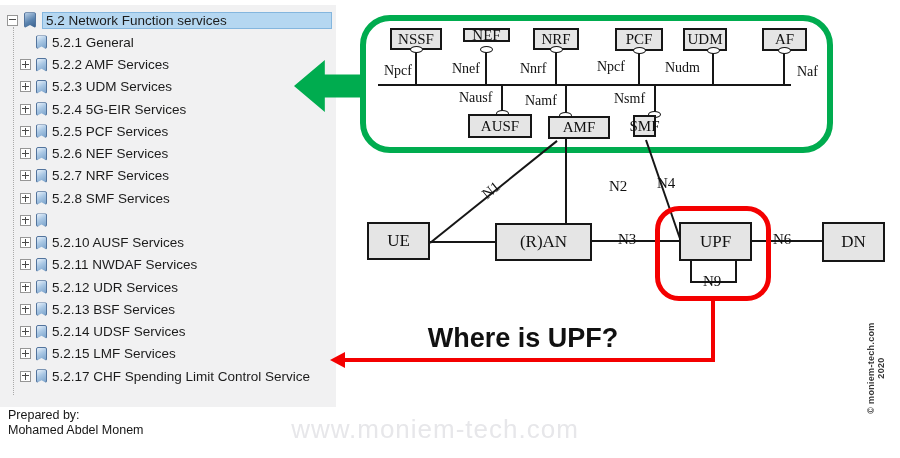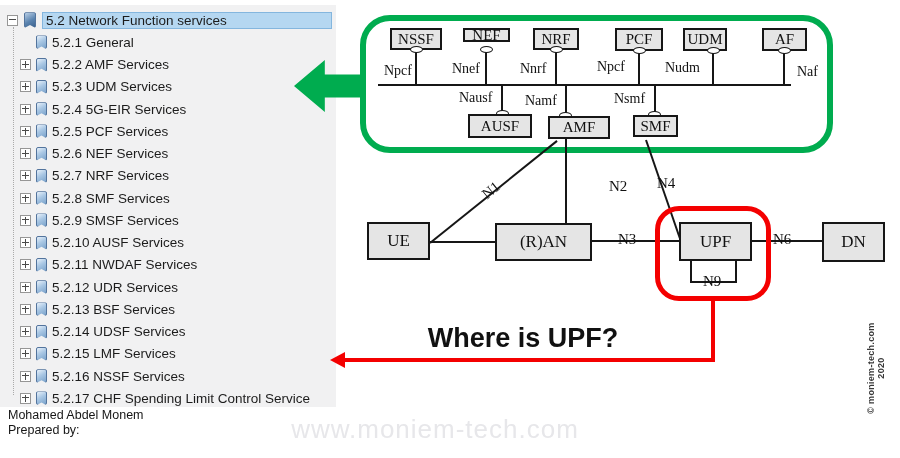--- a/index.html
+++ b/index.html
@@ -107,21 +107,20 @@
         <span>5.2.7 NRF Services</span>
       </div>
       <div class="trow">
         <span class="pbox plus"></span>
         <span class="bm"></span>
         <span>5.2.8 SMF Services</span>
       </div>
       <div class="trow">
         <span class="pbox plus"></span>
         <span class="bm"></span>
-        <span>5.2.9 SMSF Services</span>
       </div>
       <div class="trow">
         <span class="pbox plus"></span>
         <span class="bm"></span>
         <span>5.2.10 AUSF Services</span>
       </div>
       <div class="trow">
         <span class="pbox plus"></span>
         <span class="bm"></span>
         <span>5.2.11 NWDAF Services</span>
@@ -138,37 +137,32 @@
       </div>
       <div class="trow">
         <span class="pbox plus"></span>
         <span class="bm"></span>
         <span>5.2.14 UDSF Services</span>
       </div>
       <div class="trow">
         <span class="pbox plus"></span>
         <span class="bm"></span>
         <span>5.2.15 LMF Services</span>
-      </div>
-      <div class="trow">
-        <span class="pbox plus"></span>
-        <span class="bm"></span>
-        <span>5.2.16 NSSF Services</span>
       </div>
       <div class="trow">
         <span class="pbox plus"></span>
         <span class="bm"></span>
         <span>5.2.17 CHF Spending Limit Control Service</span>
       </div>
     </div>
   </div>
 
   <div id="prepared">
+    <div>Prepared by:</div>
     <div>Mohamed Abdel Monem</div>
-    <div>Prepared by:</div>
   </div>
   <div id="watermark">www.moniem-tech.com</div>
   <div id="copyright">© moniem-tech.com 2020</div>
 
   <div class="gbox"></div>
   <div class="garrow"></div>
 
   <div class="dbox" style="left:390px;top:28px;width:52px;height:22px;">NSSF</div>
   <div class="dbox" style="left:463px;top:28px;width:47px;height:14px;">NEF</div>
   <div class="dbox" style="left:533px;top:28px;width:46px;height:22px;">NRF</div>
@@ -203,21 +197,21 @@
   <div class="vl" style="left:654px;top:85px;height:28px;"></div>
   <div class="rlab" style="left:459px;top:90px;">Nausf</div>
   <div class="rlab" style="left:525px;top:93px;">Namf</div>
   <div class="rlab" style="left:614px;top:91px;">Nsmf</div>
   <div class="ell" style="left:496px;top:110px;"></div>
   <div class="ell" style="left:559px;top:112px;"></div>
   <div class="ell" style="left:648px;top:111px;"></div>
 
   <div class="dbox" style="left:468px;top:114px;width:64px;height:24px;text-align:center;">AUSF</div>
   <div class="dbox" style="left:548px;top:116px;width:62px;height:23px;">AMF</div>
-  <div class="dbox" style="left:633px;top:115px;width:45px;height:22px;">SMF</div>
+  <div class="dbox" style="left:633px;top:115px;width:23px;height:22px;">SMF</div>
 
   <div class="diag" style="left:430px;top:242px;width:163px;transform:rotate(-38.8deg);"></div>
   <div class="vl" style="left:565px;top:139px;height:84px;"></div>
   <div class="diag" style="left:646px;top:139px;width:105px;transform:rotate(71deg);"></div>
   <div class="ilab" style="left:482px;top:182px;transform:rotate(-39deg);">N1</div>
   <div class="ilab" style="left:609px;top:178px;">N2</div>
   <div class="ilab" style="left:657px;top:175px;">N4</div>
 
   <div class="hl" style="left:430px;top:241px;width:65px;"></div>
   <div class="hl" style="left:592px;top:240px;width:87px;"></div>

